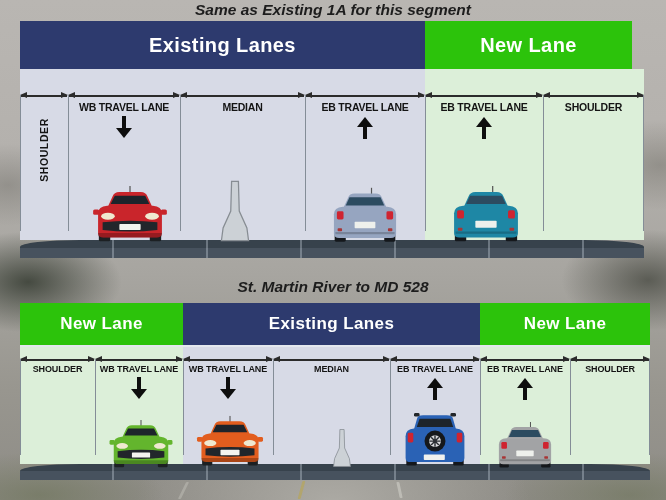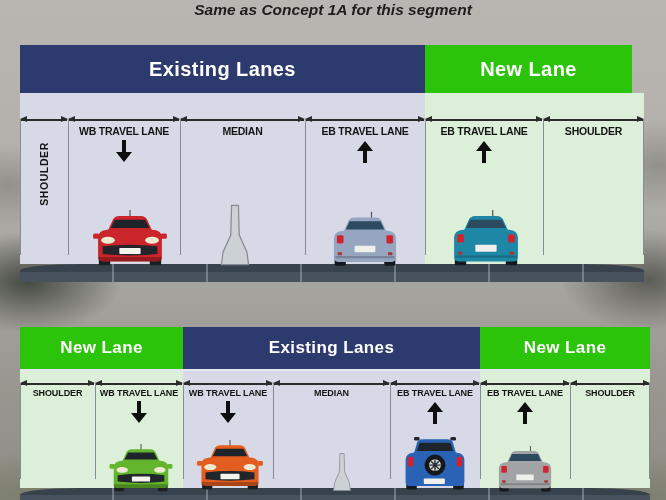--- a/index.html
+++ b/index.html
@@ -28,21 +28,21 @@
 
   
   .section-title{
     position:absolute;left:0;width:666px;text-align:center;
     font-style:italic;font-weight:700;font-size:15.5px;color:#1d1d1d;z-index:3;
   }
   .t1{top:1px;}
   .t2{top:278px;}
 
   
-  .diagram{position:absolute;z-index:2;margin-top:24px;}
+  .diagram{position:absolute;z-index:2;}
   .d1{left:20px;top:21px;width:624px;height:237px;}
   .d2{left:20px;top:303px;width:630px;height:177px;}
 
   .banner-row{position:absolute;top:0;left:0;display:flex;}
   .d1 .banner-row{width:612px;height:48px;}
   .d2 .banner-row{width:630px;height:42px;border-bottom:2px solid #e4e8ee;}
   .banner{
     display:flex;align-items:center;justify-content:center;
     color:#fff;font-weight:700;letter-spacing:.4px;
   }
@@ -158,21 +158,21 @@
     </symbol>
   </defs>
 </svg>
 
 <div class="canvas">
   <div class="photo-bg"></div>
   <div class="road-mark mk1"></div>
   <div class="road-mark mk2"></div>
   <div class="road-mark mk3"></div>
 
-  <div class="section-title t1">Same as Concept 1A for this segment</div>
+  <div class="section-title t1">Same as Existing 1A for this segment</div>
 
   <div class="diagram d1">
     <div class="banner-row">
       <div class="banner navy b1a">Existing Lanes</div>
       <div class="banner green b1b">New Lane</div>
     </div>
     <div class="lane-area">
       <div class="cell" style="left:0;width:48px">
         <div class="dim"></div>
         <div class="vline"></div>
@@ -227,20 +227,21 @@
         <use href="#car-front"></use>
       </svg>
     <svg class="veh" style="left: 308px; bottom: 15px; width: 74px; height: 56px; --cc: #96a5c0;" viewBox="0 0 100 74">
         <use href="#car-rear"></use>
       </svg>
     <svg class="veh" style="left: 428px; bottom: 15px; width: 76px; height: 58px; --cc: #1e87a5;" viewBox="0 0 100 74">
         <use href="#car-rear"></use>
       </svg>
   </div>
 
+  <div class="section-title t2">St. Martin River to MD 528</div>
 
   <div class="diagram d2">
     <div class="banner-row">
       <div class="banner green b2a">New Lane</div>
       <div class="banner navy b2b">Existing Lanes</div>
       <div class="banner green b2c">New Lane</div>
     </div>
     <div class="lane-area">
       <div class="cell" style="left:0;width:75px">
         <div class="dim"></div>

